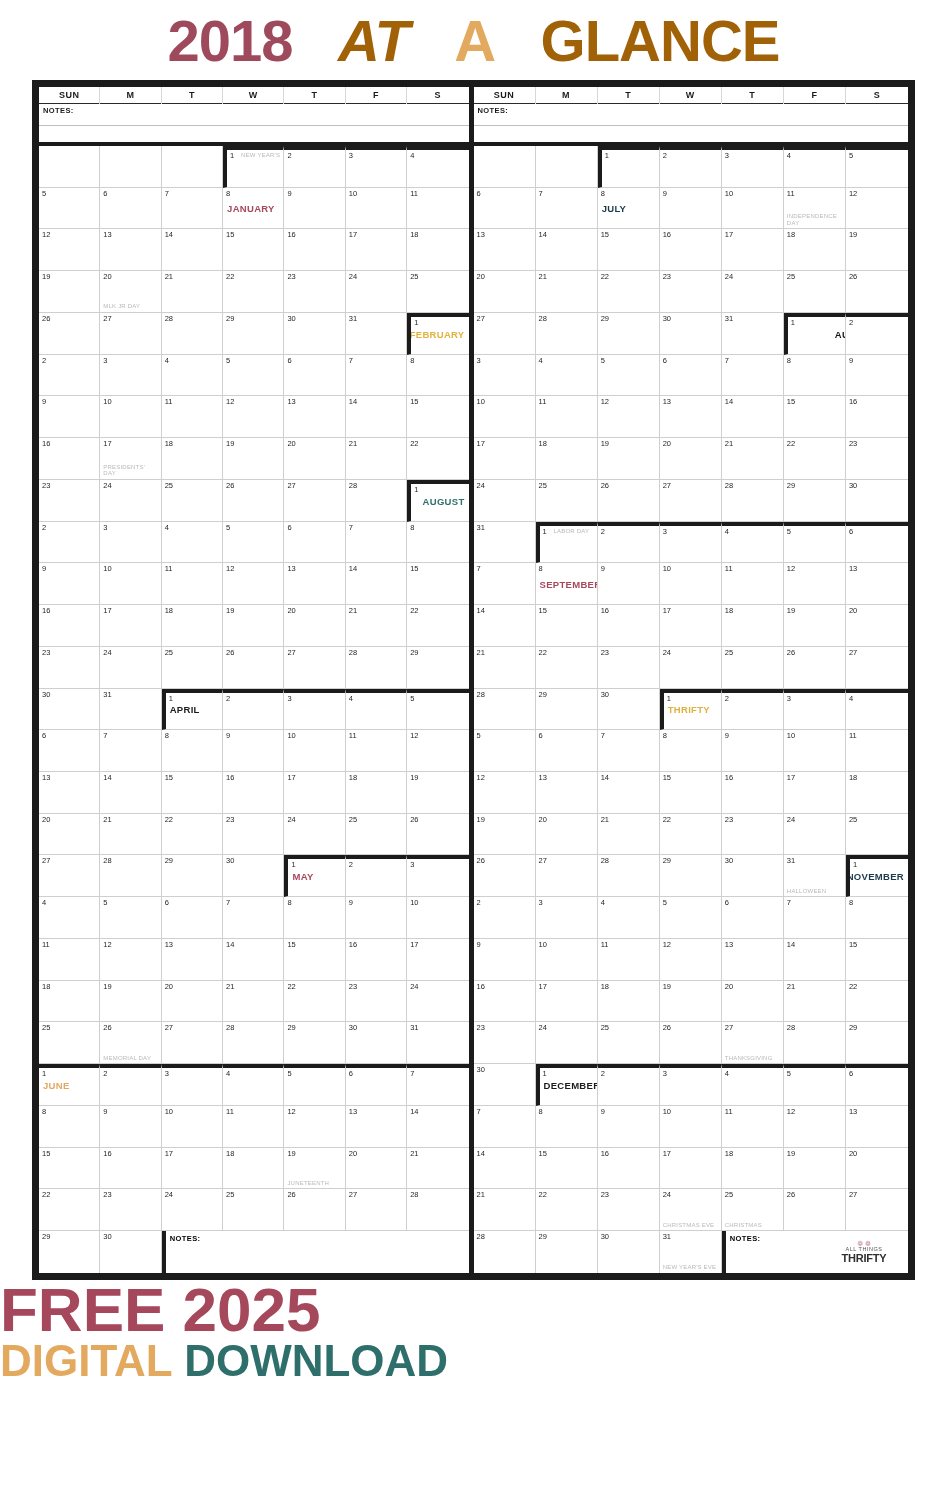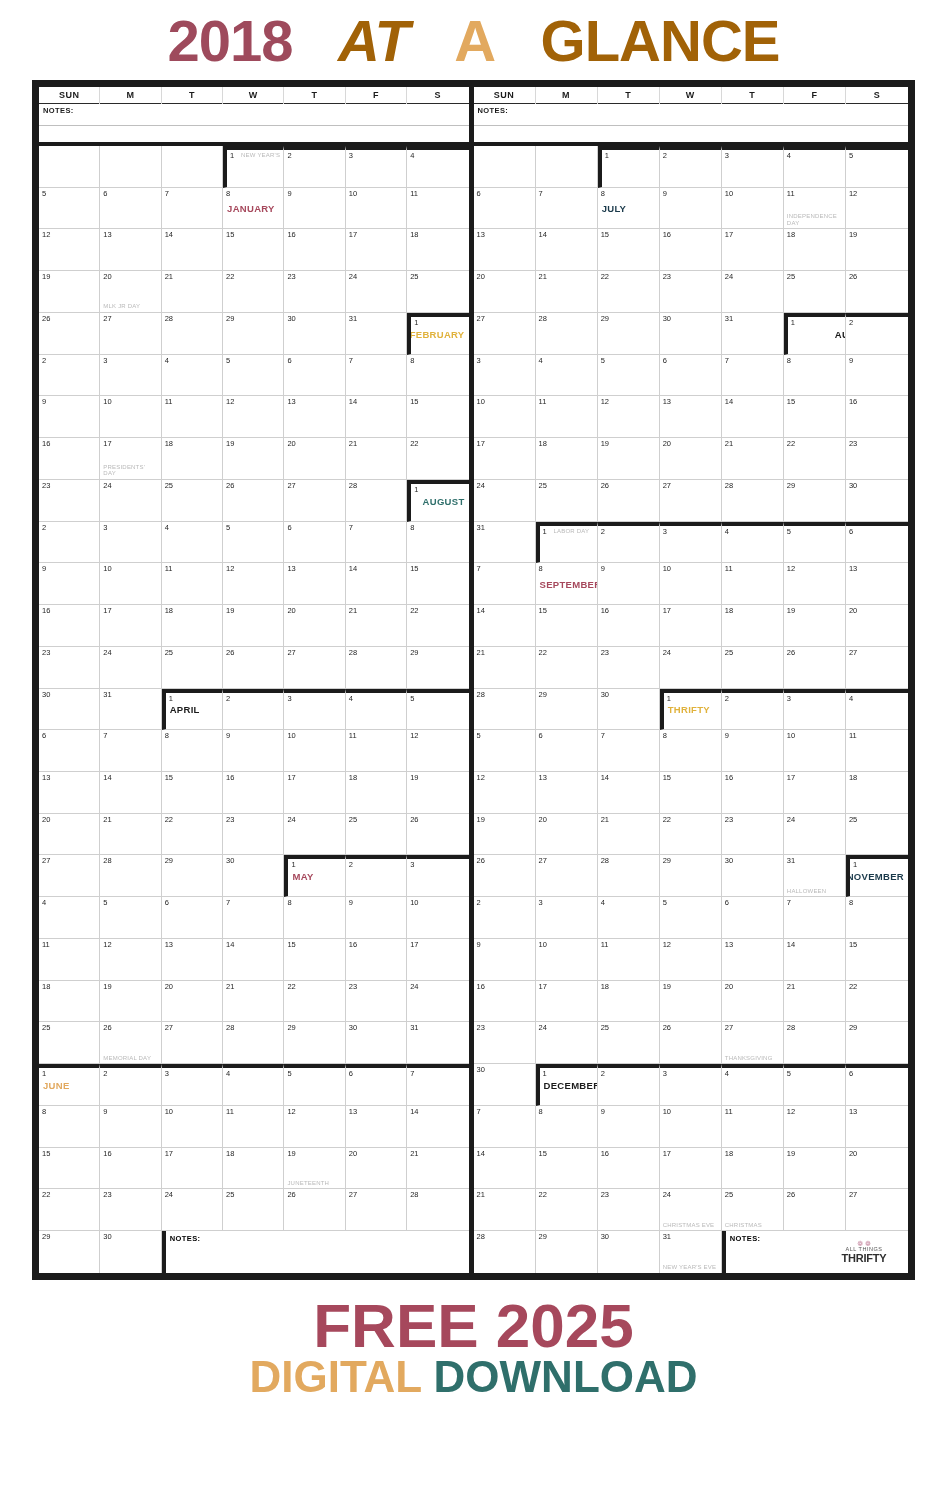--- a/index.html
+++ b/index.html
@@ -129,24 +129,23 @@
     display: flex; align-items: center; justify-content: center;
     flex-direction: column;
     line-height: 1;
   }
   .logo .l1 { font-size: 5.5px; letter-spacing: .5px; color: #555; }
   .logo .l2 { font-size: 11px; font-weight: 900; color: #2f2f2f; letter-spacing: -.2px; }
   .logo .dots { font-size: 7px; color: #c98fa6; }
 
   
   .footer {
-    text-align: center;
     font-weight: 900;
     line-height: .96;
-    padding-top: 16px;
+    padding-top: 0;
     white-space: nowrap;
   }
   .footer .l1 { font-size: 62px; }
   .footer .l2 { font-size: 44px; }
 </style>
 </head>
 <body>
 
 <div class="title">
   <span style="color: rgb(158, 74, 92);">2018</span>

